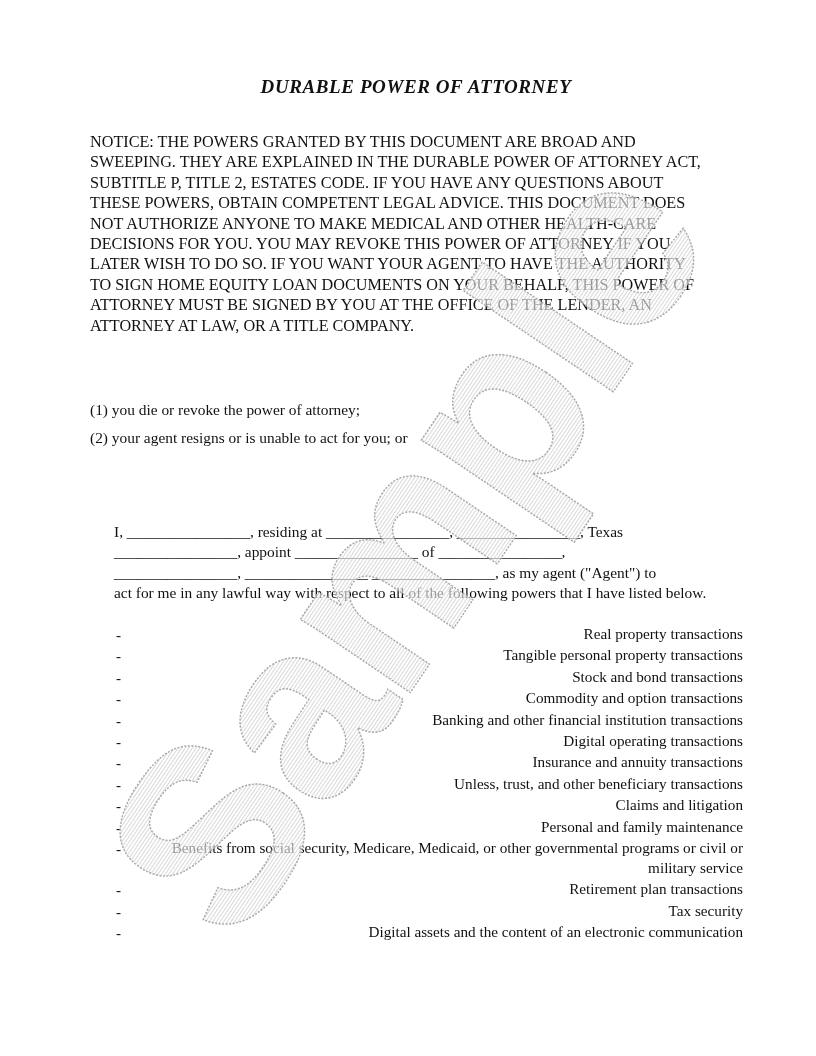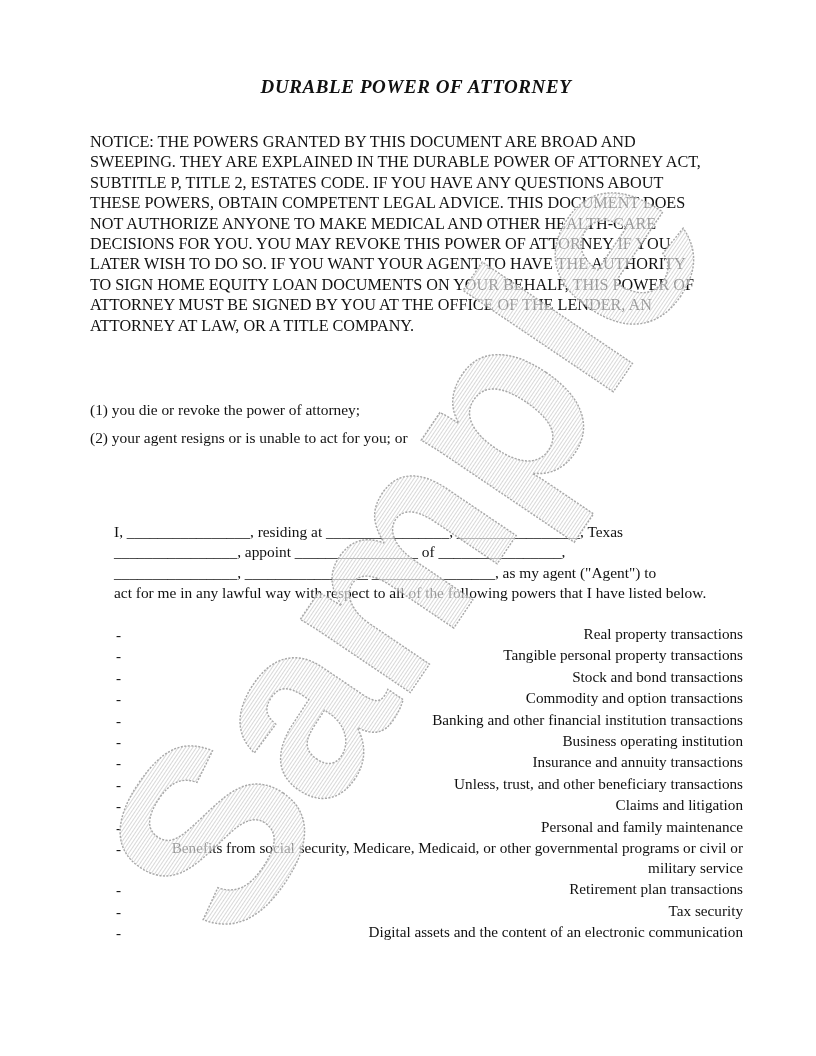--- a/index.html
+++ b/index.html
@@ -139,21 +139,21 @@
     <li>
         <span class="dash">-</span>
         <span class="txt">Commodity and option transactions</span>
       </li>
     <li>
         <span class="dash">-</span>
         <span class="txt">Banking and other financial institution transactions</span>
       </li>
     <li>
         <span class="dash">-</span>
-        <span class="txt">Business operating institution</span>
+        <span class="txt">Digital operating transactions</span>
       </li>
     <li>
         <span class="dash">-</span>
         <span class="txt">Insurance and annuity transactions</span>
       </li>
     <li>
         <span class="dash">-</span>
         <span class="txt">Unless, trust, and other beneficiary transactions</span>
       </li>
     <li>

